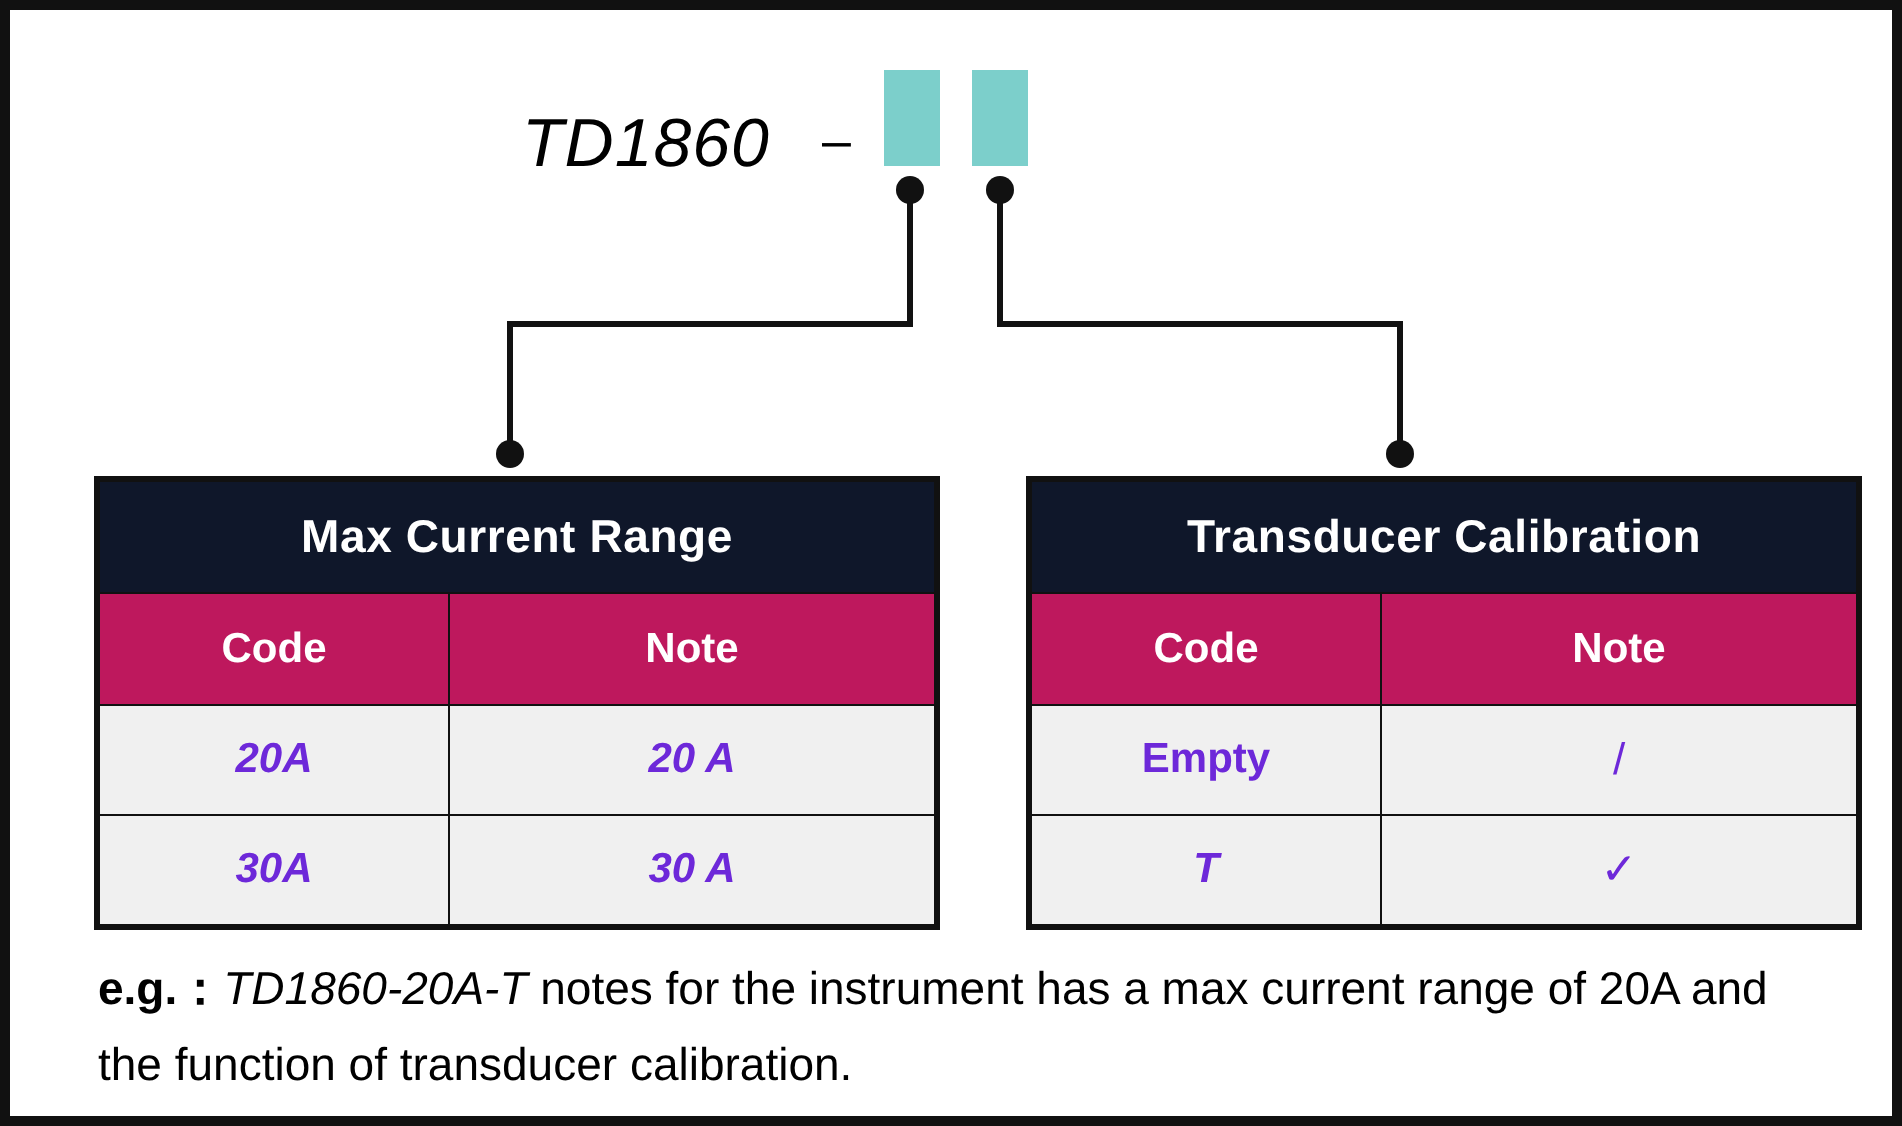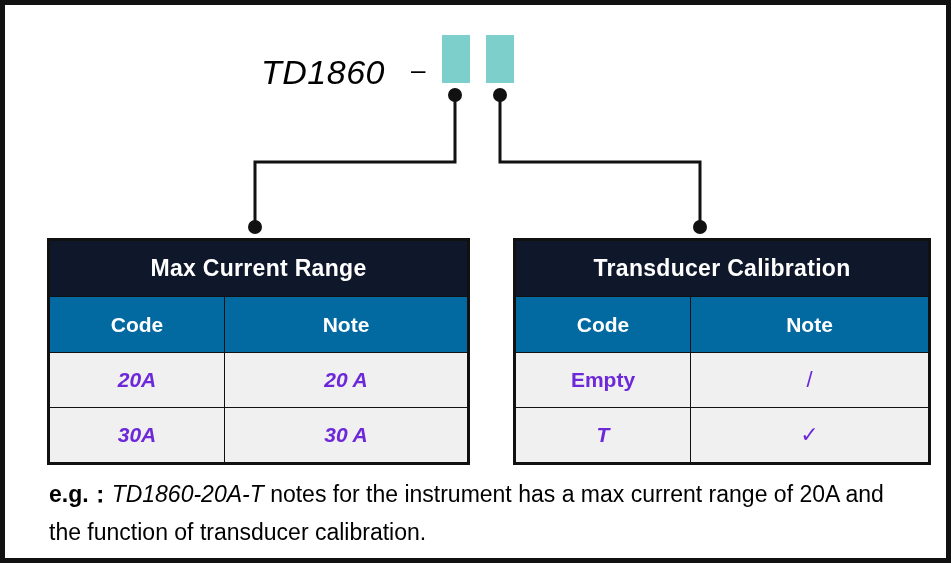--- a/index.html
+++ b/index.html
@@ -86,21 +86,21 @@
   }
   .title-cell {
     background: #0f172a;
     color: #ffffff;
     height: 55px;
     font-size: 23px;
     font-weight: bold;
     letter-spacing: 0.3px;
   }
   .sub-head {
-    background: #0369a1;
+    background: #be185d;
     color: #ffffff;
     height: 55px;
     font-size: 21px;
     font-weight: bold;
   }
   .data-cell {
     background: #f0f0f0;
     color: #6d28d9;
     height: 54px;
     font-size: 21px;

